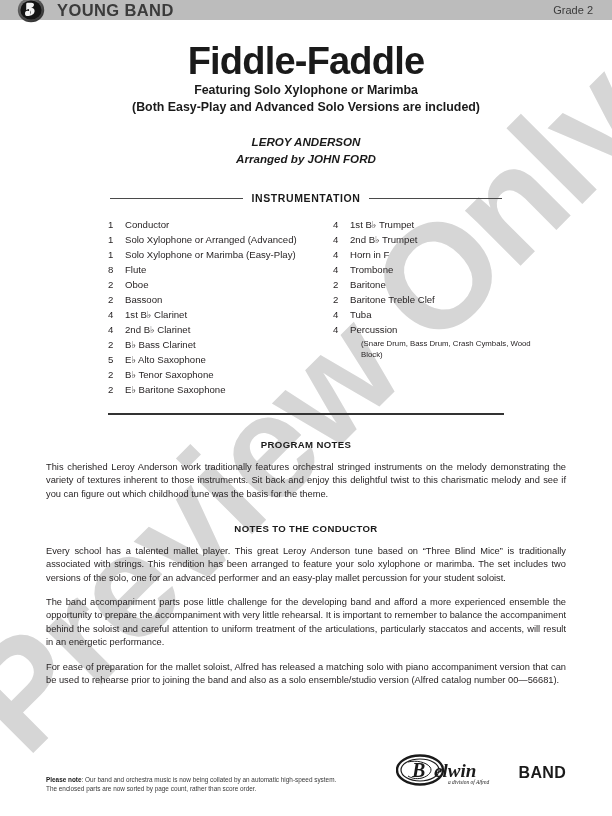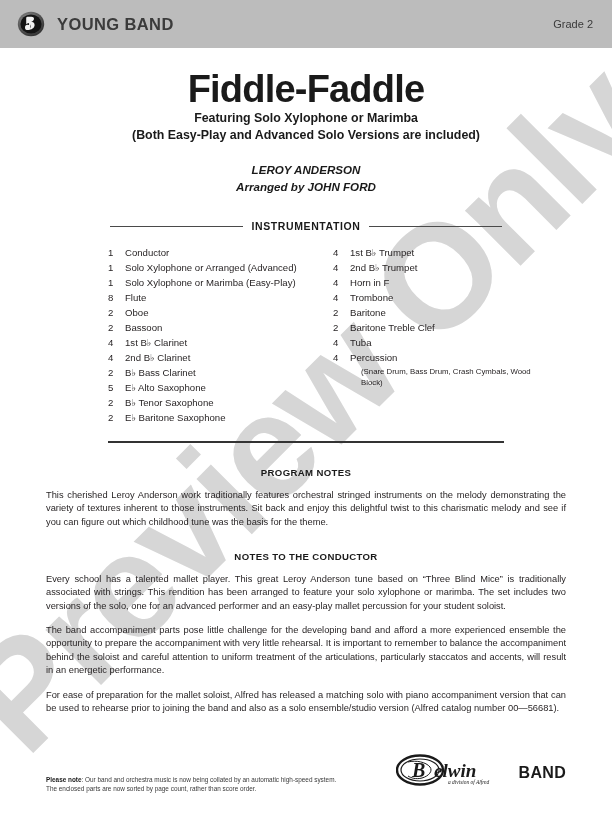--- a/index.html
+++ b/index.html
@@ -35,21 +35,21 @@
     white-space: nowrap;
     line-height: 1;
   }
 
   
   .page-layer { position: relative; z-index: 2; }
 
   
   #header-bar {
     position: relative;
-    height: 48px;
+    height: 20px;
     background: #bcbcbc;
     display: flex;
     align-items: center;
     z-index: 3;
   }
   #header-bar .logo-mark {
     margin-left: 17px;
     width: 28px; height: 28px;
     flex: 0 0 auto;
   }

